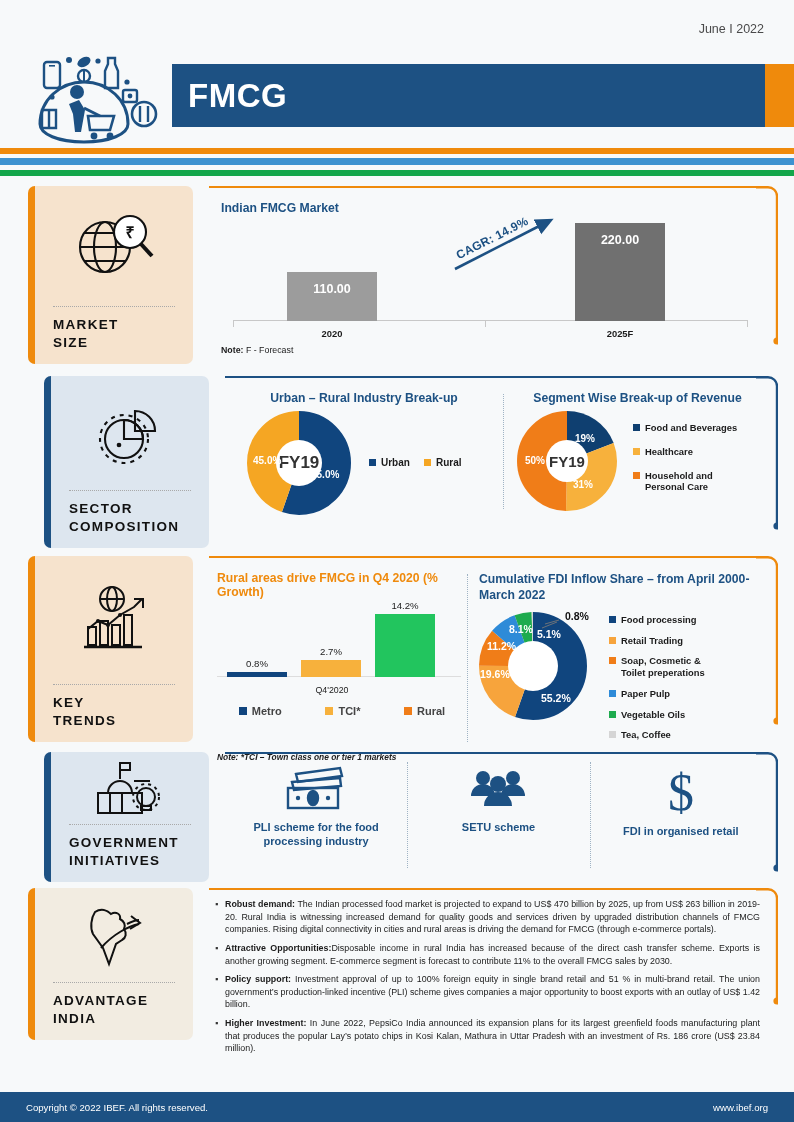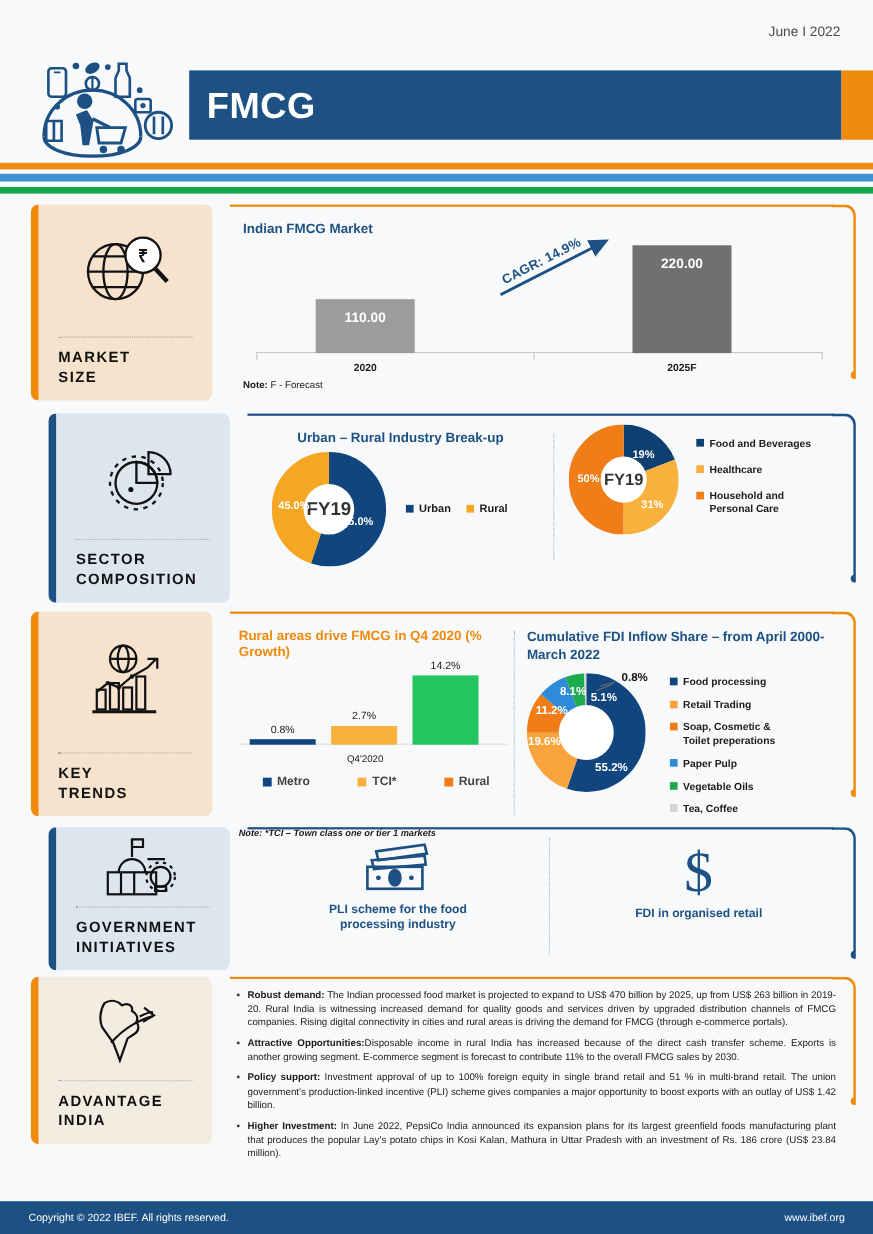--- a/index.html
+++ b/index.html
@@ -282,30 +282,31 @@
                 <div class="leg-item">
                   <span class="leg-sw" style="background:#f5a623;"></span>
                   <span class="leg-tx">Rural</span>
                 </div>
               </div>
             </div>
           </div>
 
           <div class="half" style="position:relative;">
             <div class="vdot" style="left:0;top:14px;bottom:6px;"></div>
+            <div class="sec-title" style="text-align:center;margin-top:11px;">Segment Wise Break-up of Revenue</div>
             <div class="donut-wrap" style="margin-top:6px;padding-left:14px;">
               <div class="donut" style="width:100px;height:100px;">
                 <svg width="100" height="100" viewBox="0 0 100 100">
                   <circle r="25" cx="50" cy="50" fill="none" stroke="#0f3f70" stroke-width="50" stroke-dasharray="29.85 157.08" transform="rotate(-90 50 50)"></circle>
                   <circle r="25" cx="50" cy="50" fill="none" stroke="#f7b13c" stroke-width="50" stroke-dasharray="48.69 157.08" stroke-dashoffset="-29.85" transform="rotate(-90 50 50)"></circle>
                   <circle r="25" cx="50" cy="50" fill="none" stroke="#f07d18" stroke-width="50" stroke-dasharray="78.54 157.08" stroke-dashoffset="-78.54" transform="rotate(-90 50 50)"></circle>
                 </svg>
                 <div class="hole" style="width:42px;height:42px;left:29px;top:29px;font-size:15px;">FY19</div>
                 <div class="dlabel" style="left:58px;top:22px;">19%</div>
-                <div class="dlabel" style="left:66px;top:68px;">31%</div>
+                <div class="dlabel" style="left:56px;top:68px;">31%</div>
                 <div class="dlabel" style="left:8px;top:44px;">50%</div>
               </div>
               <div class="legend" style="margin-left:16px;margin-top:2px;">
                 <div class="leg-item">
                   <span class="leg-sw" style="background:#0f3f70;"></span>
                   <span class="leg-tx">Food and Beverages</span>
                 </div>
                 <div class="leg-item" style="margin-top:12px;">
                   <span class="leg-sw" style="background:#f7b13c;"></span>
                   <span class="leg-tx">Healthcare</span>
@@ -491,20 +492,34 @@
                 <rect x="6" y="22" width="50" height="20"></rect>
                 <ellipse cx="31" cy="32" rx="5" ry="7" fill="#1d5183"></ellipse>
               </g>
               <circle cx="16" cy="32" r="2.2" fill="#1d5183"></circle>
               <circle cx="46" cy="32" r="2.2" fill="#1d5183"></circle>
             </svg>
             <div class="gov-lbl" style="max-width:140px;">PLI scheme for the food processing industry</div>
           </div>
           <div class="gov-col">
             <div class="sep"></div>
+            <svg width="62" height="46" viewBox="0 0 62 46">
+              <g fill="#1d5183">
+                <circle cx="16" cy="12" r="7"></circle>
+                  <path d="M4 30 a12 12 0 0 1 24 0 z"></path>
+                <circle cx="46" cy="12" r="7"></circle>
+                  <path d="M34 30 a12 12 0 0 1 24 0 z"></path>
+                <circle cx="31" cy="18" r="8"></circle>
+                  <path d="M17 40 a14 14 0 0 1 28 0 z"></path>
+              </g>
+            </svg>
+            <div class="gov-lbl">SETU scheme</div>
+          </div>
+          <div class="gov-col">
+            <div class="sep"></div>
             <svg width="46" height="50" viewBox="0 0 46 50">
               <text x="23" y="44" font-size="52" font-weight="normal" text-anchor="middle" fill="#1d5183" font-family="'Liberation Serif',serif">$</text>
             </svg>
             <div class="gov-lbl">FDI in organised retail</div>
           </div>
         </div>
       </div>
     </div>
 
     <div class="row" style="height:172px;">

